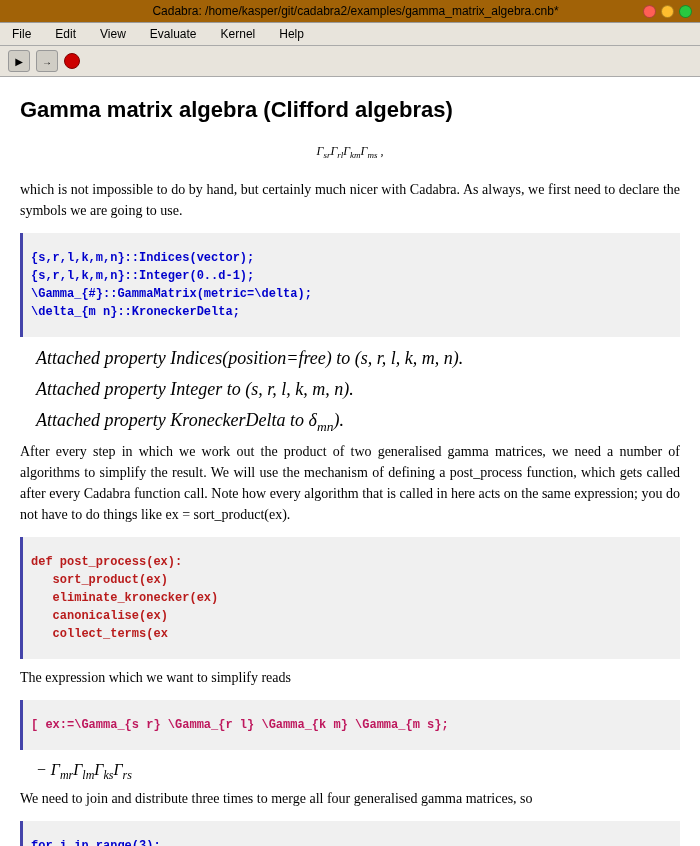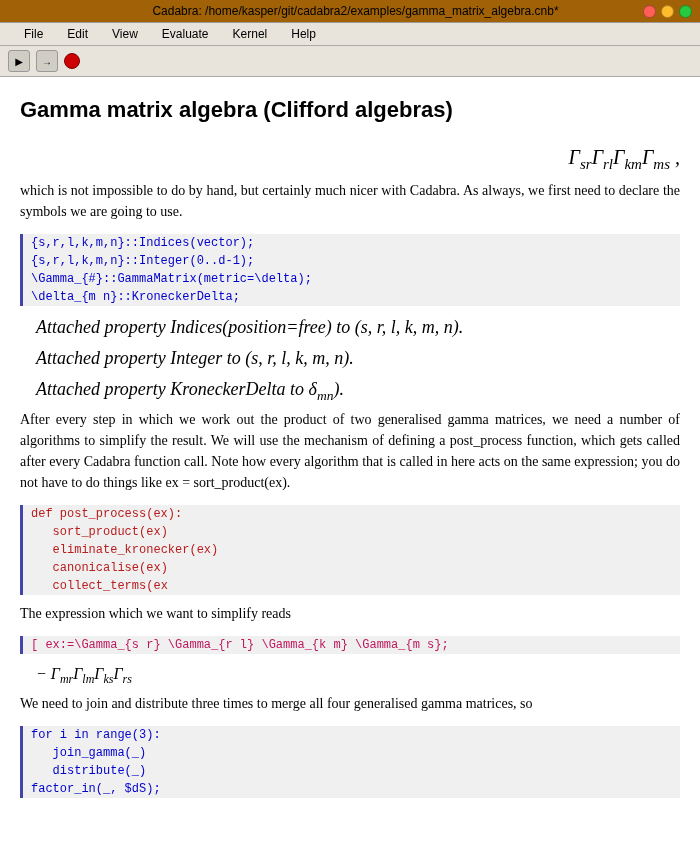--- a/index.html
+++ b/index.html
@@ -43,21 +43,21 @@
     }
     .win-btn.close { background: #ff5f56; }
     .win-btn.min { background: #ffbd2e; }
     .win-btn.max { background: #27c93f; }
 
     
     .menu-bar {
       background: #e8e4dc;
       font-family: Arial, sans-serif;
       font-size: 12px;
-      padding: 2px 20px;
+      padding: 2px 8px;
       border-bottom: 1px solid #aaa;
       display: flex;
       gap: 16px;
     }
     .menu-item {
       cursor: pointer;
       padding: 2px 4px;
     }
 
     
@@ -106,35 +106,36 @@
       font-family: Arial, sans-serif;
     }
 
     .prose {
       margin-bottom: 12px;
       text-align: justify;
       font-size: 14px;
     }
 
     .math-display {
-      text-align: right;
-      margin: 4px 0;
-      font-size: 20px;
+      text-align: center;
+      margin: 16px 0;
+      font-size: 12px;
       font-style: italic;
     }
 
     
     .code-cell {
       background: #f0f0f0;
       border-left: 3px solid #4444aa;
-      padding: 0 8px;
+      padding: 16px 8px;
       margin: 8px 0;
       font-family: 'Courier New', monospace;
       font-size: 12px;
       color: #0000cc;
+      font-weight: bold;
     }
 
     .output-text {
       margin: 4px 0 4px 16px;
       font-size: 18px;
       font-style: italic;
     }
 
     .math-output {
       margin: 4px 0 4px 16px;

